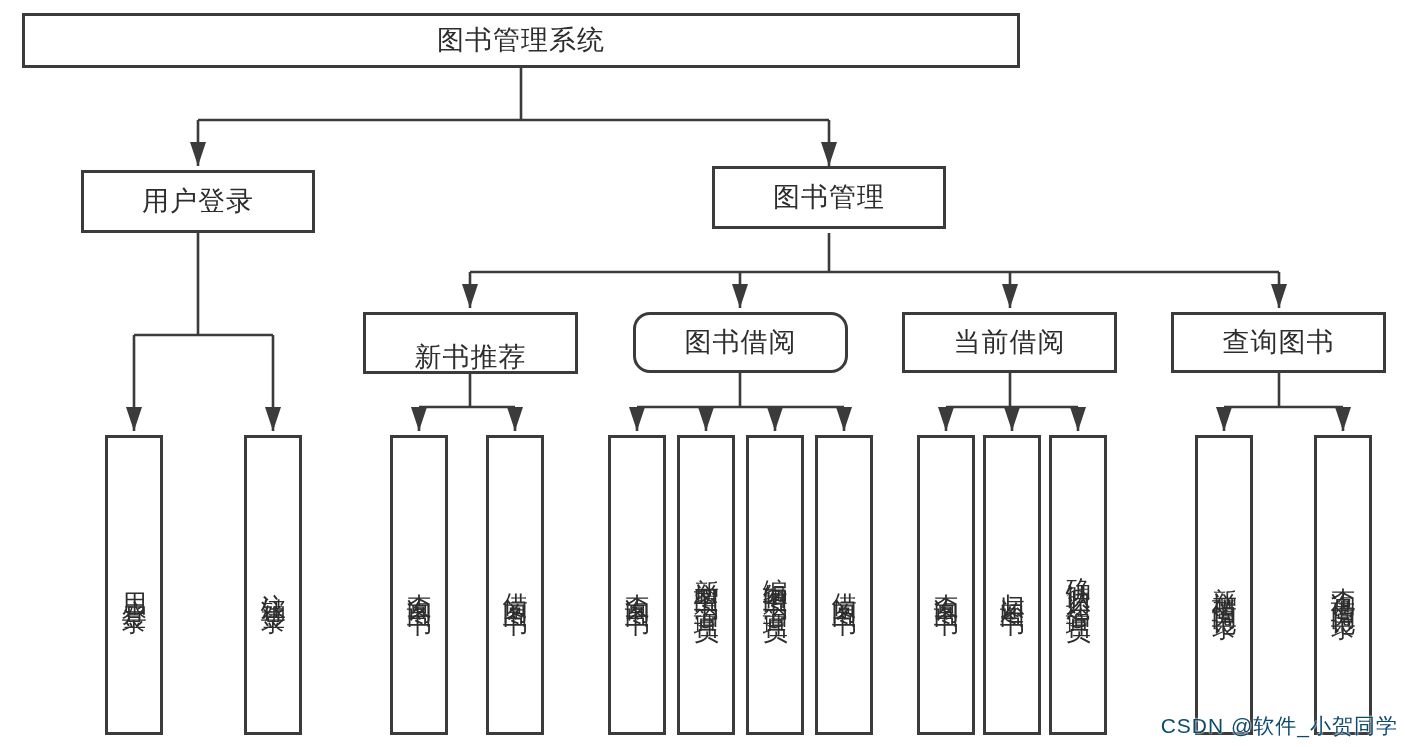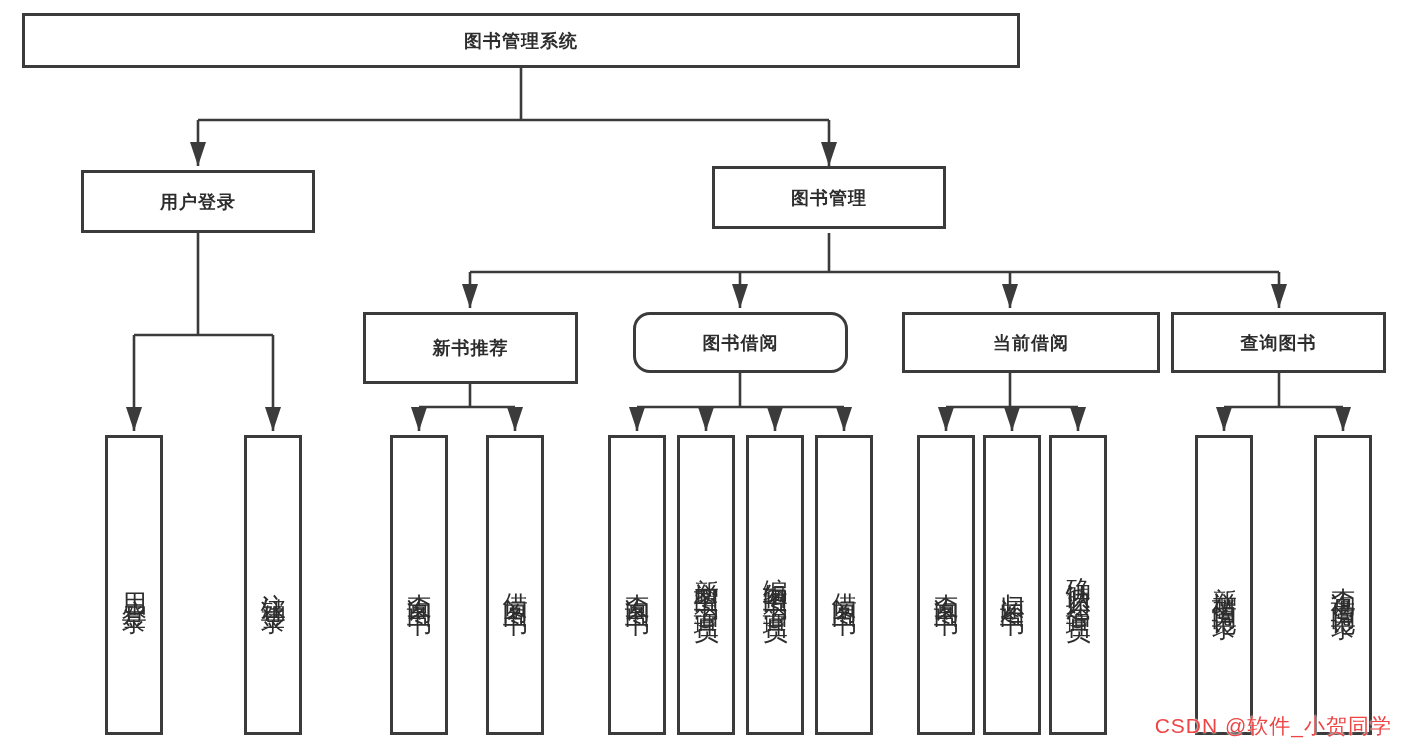--- a/index.html
+++ b/index.html
@@ -15,25 +15,24 @@
     box-sizing:border-box;
     background:#ffffff;
     border:3px solid #3b3b3b;
     display:flex;
     align-items:center;
     justify-content:center;
     color:#2d2d2d;
     z-index:2;
   }
   .hlabel{
-    font-size:18px;
+    font-size:27px;
     line-height:1;
     white-space:nowrap;
     letter-spacing:1px;
-    font-weight:bold;
   }
   .vtext{
     writing-mode:vertical-rl;
     text-orientation:mixed;
     font-size:25px;
     line-height:1.1;
     letter-spacing:6px;
     white-space:nowrap;
   }
   #wires{
@@ -41,25 +40,25 @@
     left:0;top:0;
     z-index:1;
   }
   #wires path{
     stroke:#3b3b3b;
     stroke-width:2.6;
     fill:none;
   }
   #watermark{
     position:absolute;
-    right:13px;
+    right:7px;
     top:712px;
     font-size:21px;
     letter-spacing:1px;
-    color:#ef4444;
+    color:#0c4a6e;
     text-shadow:0 0 2px #ffffff,0 0 2px #ffffff;
     z-index:5;
     white-space:nowrap;
   }
 </style>
 </head>
 <body>
 
 <div id="stage">
 
@@ -115,27 +114,27 @@
     <span class="hlabel">图书管理系统</span>
   </div>
 
   <div class="box" style="left:81px;top:170px;width:234px;height:63px;">
     <span class="hlabel">用户登录</span>
   </div>
   <div class="box" style="left:712px;top:166px;width:234px;height:63px;">
     <span class="hlabel">图书管理</span>
   </div>
 
-  <div class="box" style="left:363px;top:312px;width:215px;height:72px;">
+  <div class="box" style="left:363px;top:312px;width:215px;height:62px;align-items:flex-end;">
     <span class="hlabel">新书推荐</span>
   </div>
   <div class="box" style="left:633px;top:312px;width:215px;height:61px;border-radius:17px;">
     <span class="hlabel">图书借阅</span>
   </div>
-  <div class="box" style="left:902px;top:312px;width:258px;height:61px;">
+  <div class="box" style="left:902px;top:312px;width:215px;height:61px;">
     <span class="hlabel">当前借阅</span>
   </div>
   <div class="box" style="left:1171px;top:312px;width:215px;height:61px;">
     <span class="hlabel">查询图书</span>
   </div>
 
   <div class="box" style="left:105px;top:435px;width:58px;height:300px;">
     <span class="vtext">用户登录</span>
   </div>
   <div class="box" style="left:244px;top:435px;width:58px;height:300px;">

